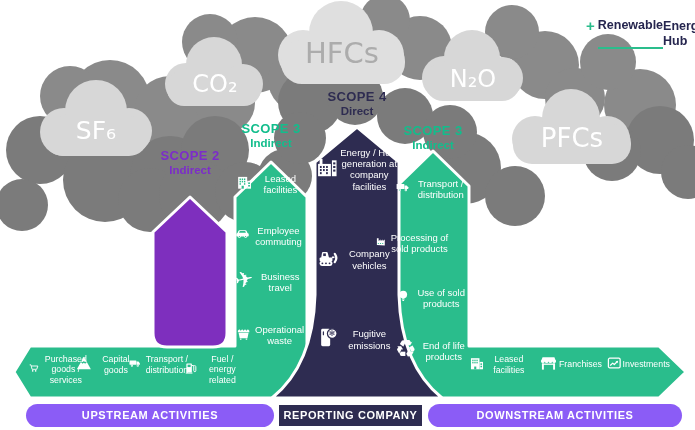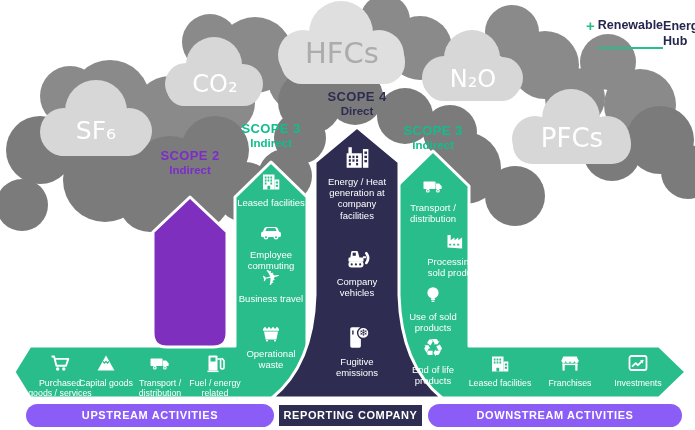--- a/index.html
+++ b/index.html
@@ -7,21 +7,21 @@
          font-family:"Liberation Sans",sans-serif;}
   .stage svg.bg{position:absolute;left:0;top:0;}
   
   .scope-label{position:absolute;width:90px;text-align:center;line-height:1.15;}
   .scope-label .t{font-size:13px;font-weight:800;letter-spacing:.4px;}
   .scope-label .s{font-size:11.5px;font-weight:600;}
   .c-purple{color:#7c2dc9;}
   .c-green{color:#12bd8c;}
   .c-navy{color:#2e2c51;}
   
-  .item{position:absolute;display:flex;flex-direction:column;align-items:center;color:#fff;text-align:center;}
+  .item{position:absolute;display:flex;align-items:center;color:#fff;text-align:center;}
   .ilabel{font-size:9.5px;line-height:1.18;margin-top:4px;font-weight:500;}
   .bar-item .ilabel{font-size:8.8px;margin-top:3px;}
   .icn{width:24px;height:24px;display:block;}
   .icn-lg{width:29px;height:29px;}
   .icn-xl{width:47px;height:47px;}
   .glyph{font-family:"DejaVu Sans",sans-serif;color:#fff;line-height:1;display:block;}
   svg .w{fill:#ffffff;}
   .on-green .cut{fill:#2abd8c;} .on-navy .cut{fill:#2e2c51;}
   .on-green .cuts{stroke:#2abd8c;fill:none;}
   svg .ws{stroke:#ffffff;fill:none;}
@@ -264,21 +264,21 @@
     <svg class="icn" viewBox="0 0 24 24">
       <rect class="w" x="2.5" y="7.5" width="12" height="7.5" rx="0.8"></rect>
       <path class="w" d="M14.8 9.5 h3.4 l2.4 2.8 v2.7 h-5.8 z"></path>
       <circle class="w" cx="6.8" cy="16.7" r="1.9"></circle>
         <circle class="cut" cx="6.8" cy="16.7" r="0.8"></circle>
       <circle class="w" cx="16.9" cy="16.7" r="1.9"></circle>
         <circle class="cut" cx="16.9" cy="16.7" r="0.8"></circle>
     </svg>
     <div class="ilabel">Transport / distribution</div>
   </div>
-  <div class="item on-green" style="left:418px;top:228px;width:76px;">
+  <div class="item on-green" style="left:375px;top:228px;width:76px;">
     <svg class="icn" viewBox="0 0 24 24">
       <path class="w" d="M3.5 19.5 V7 h3.2 v5.2 l3.8 -2.8 v2.8 l3.8 -2.8 v2.8 l3.8 -2.8 v11.1 z"></path>
       <g class="cut">
           <rect x="5.2" y="15.8" width="2" height="1.7"></rect>
           <rect x="9.2" y="15.8" width="2" height="1.7"></rect>
           <rect x="13.2" y="15.8" width="2" height="1.7"></rect>
         </g>
     </svg>
     <div class="ilabel">Processing of sold products</div>
   </div>

